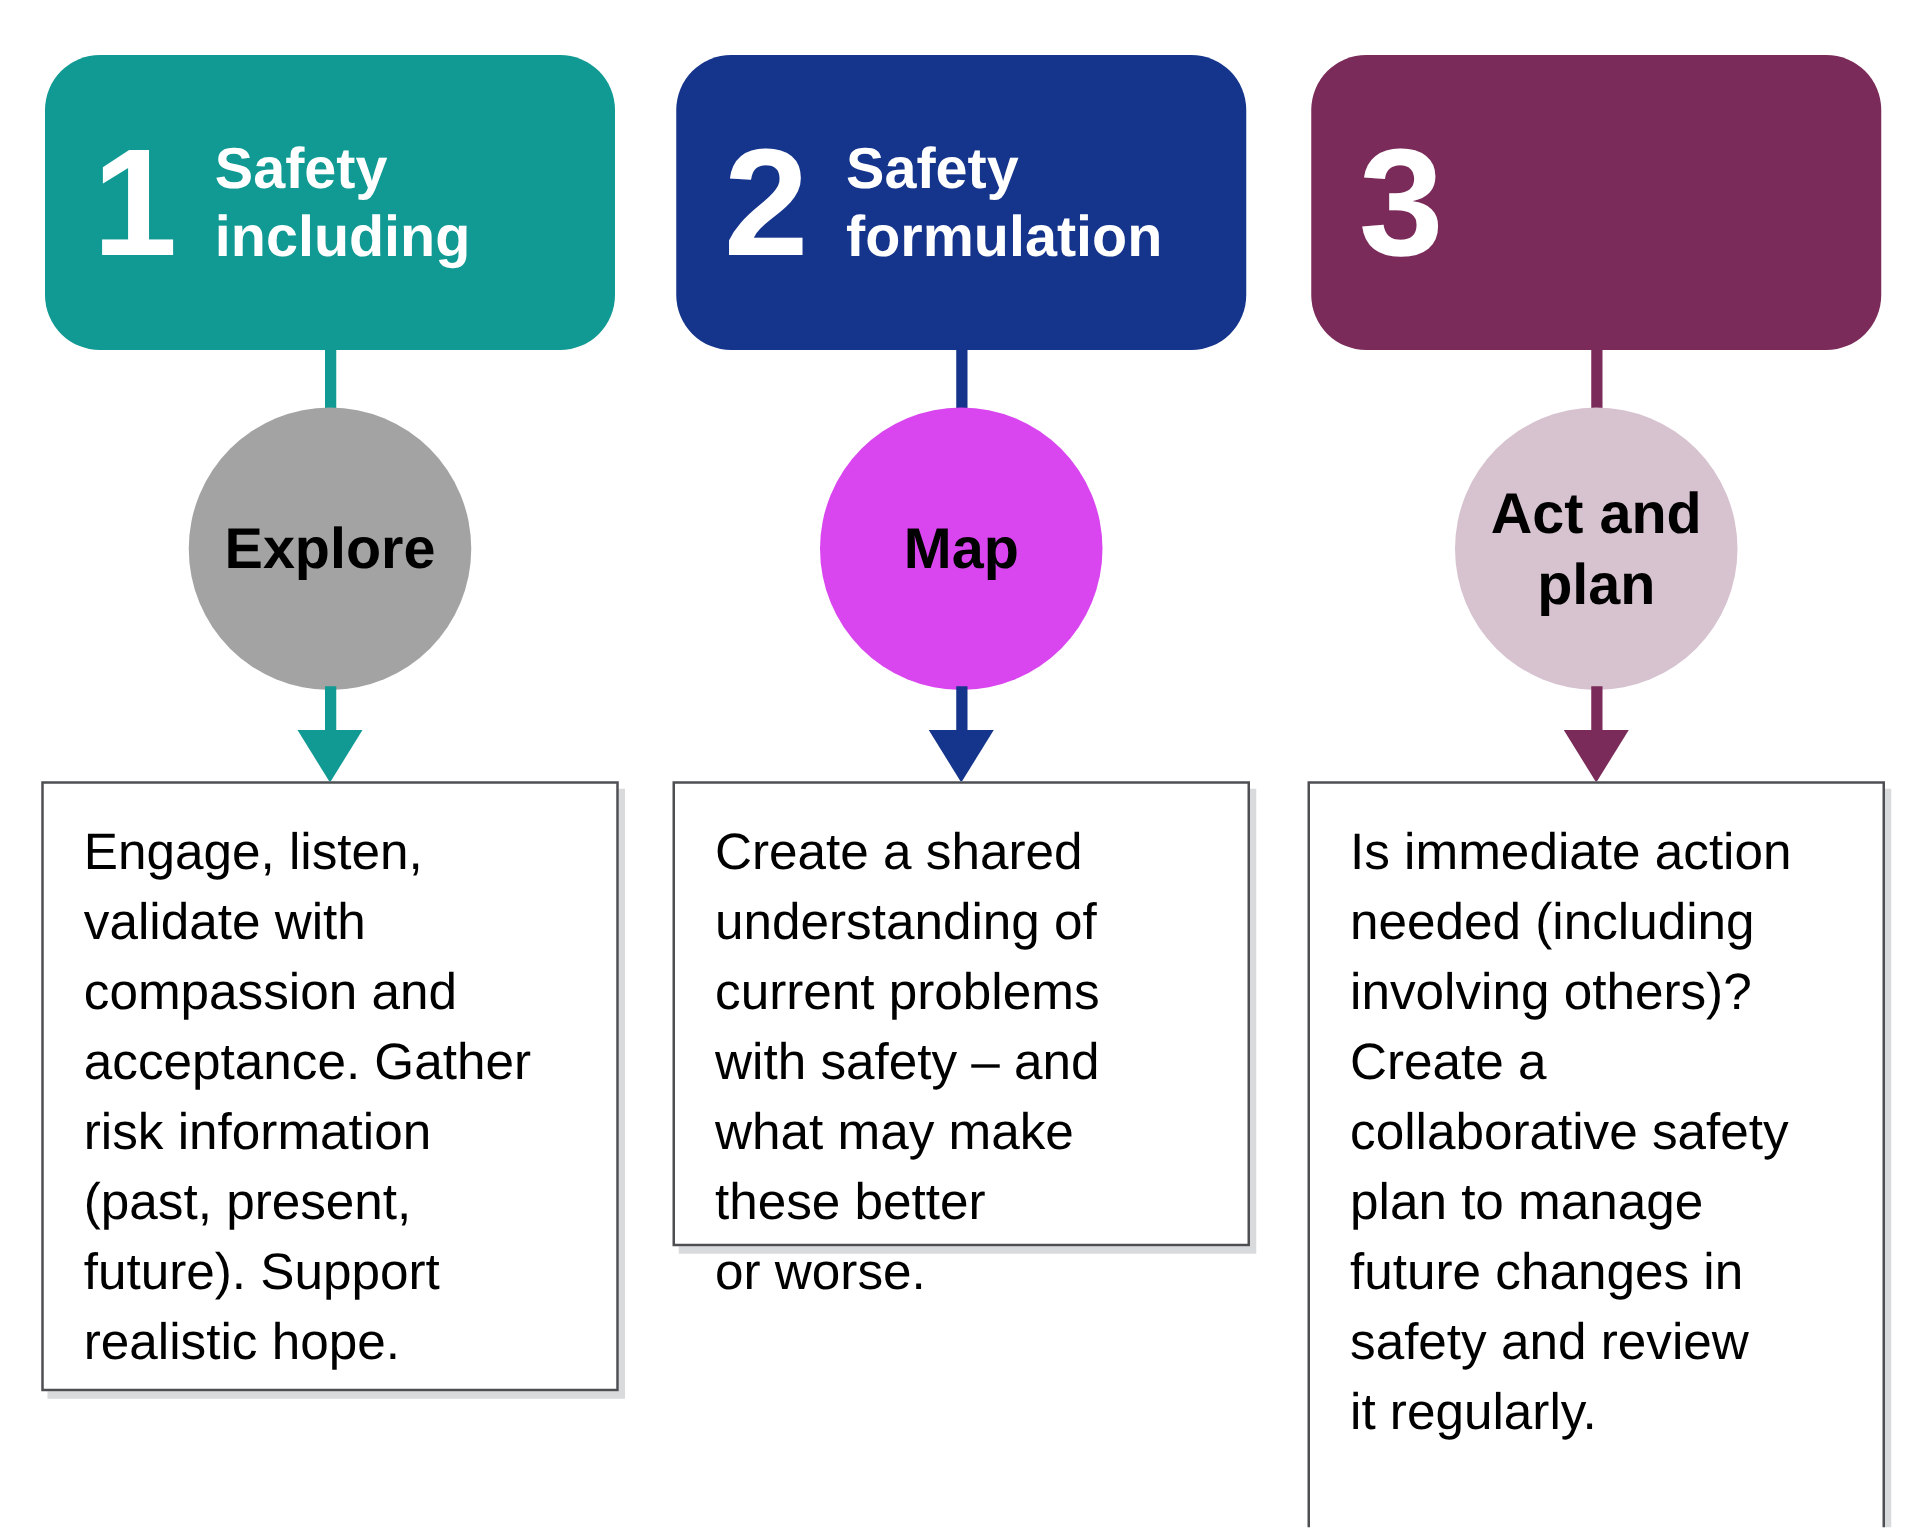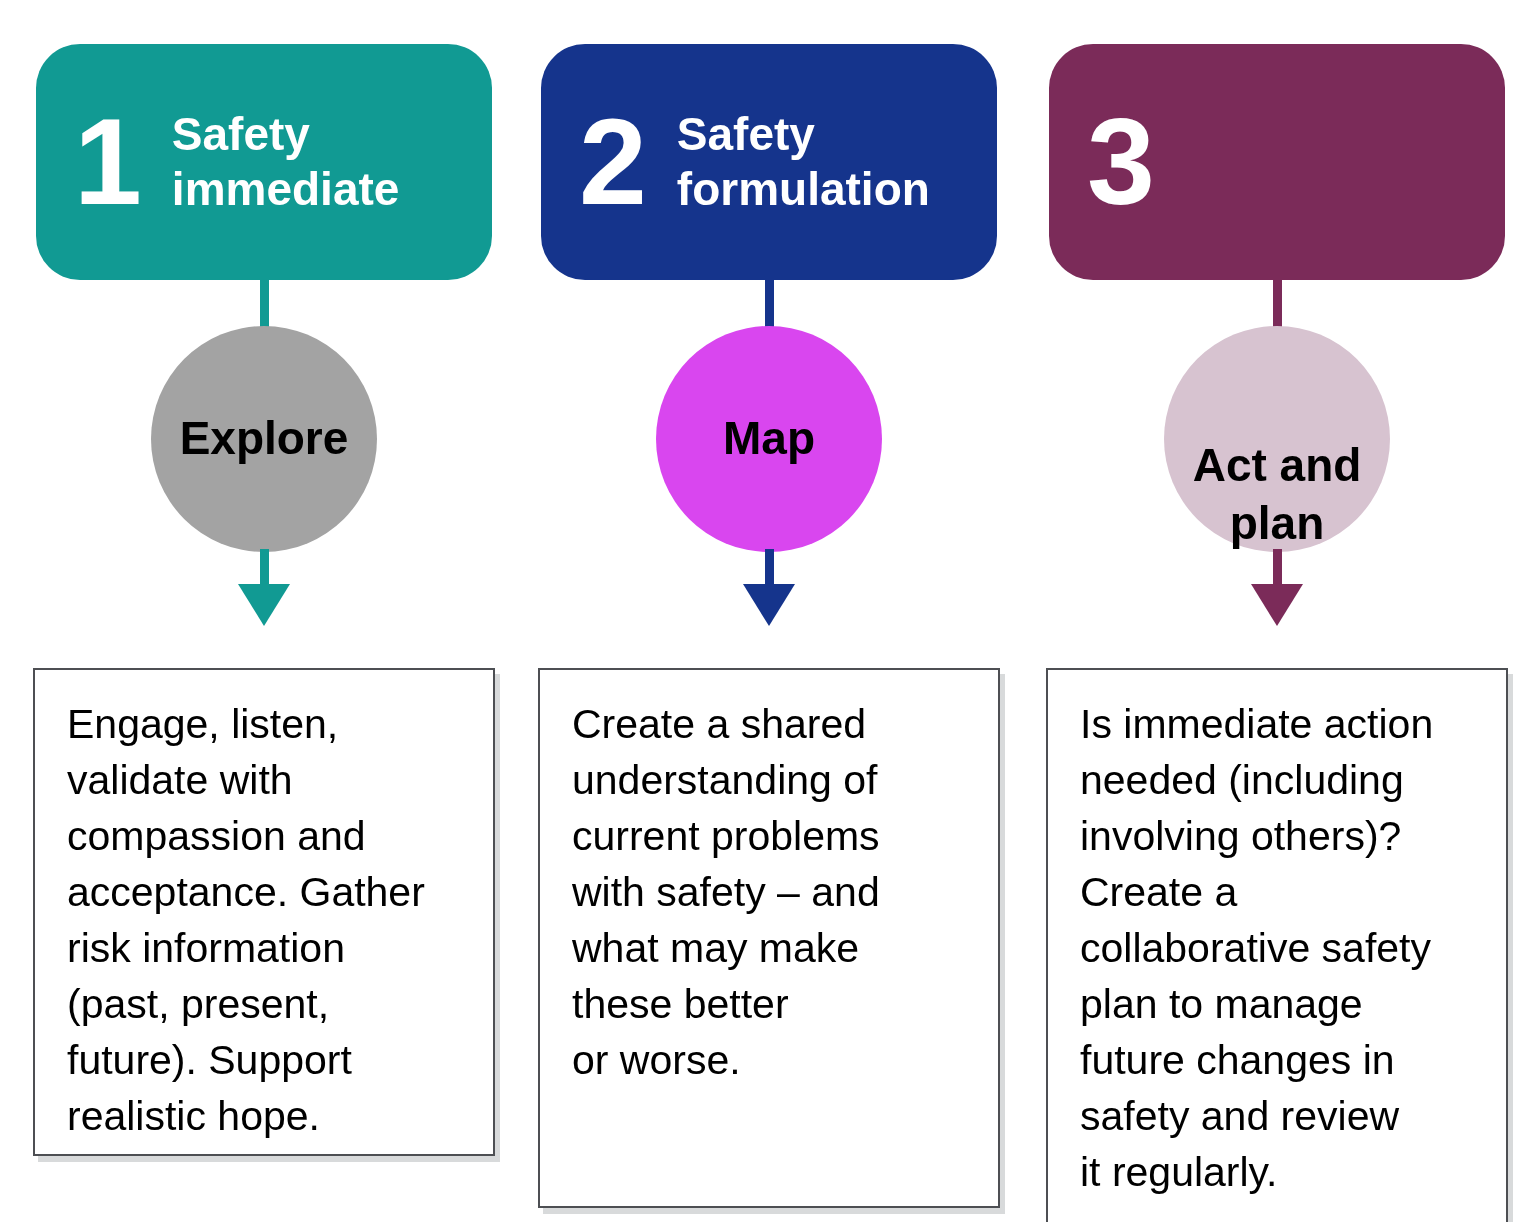--- a/index.html
+++ b/index.html
@@ -94,43 +94,42 @@
   .textbox {
     position: absolute;
     left: 0;
     top: 625px;
     width: 462px;
     box-sizing: border-box;
     background: #ffffff;
     border: 2px solid #4d4f53;
     box-shadow: 5px 6px 0 0 #d8dadb;
     padding: 26px 8px 10px 32px;
-    margin-top: 43px;
   }
   .c0 .textbox { height: 488px; }
-  .c1 .textbox { height: 540px; }
+  .c1 .textbox { height: 372px; }
   .c2 .textbox { height: 634px; }
 
   .desc {
     margin: 0;
     font-size: 41px;
     line-height: 56px;
     color: #000000;
     white-space: pre-line;
   }
 </style>
 </head>
 <body>
 
 <div class="canvas">
 
   <section class="column c0">
     <div class="header-box" style="background: rgb(17, 154, 147);">
       <span class="num">1</span>
-      <span class="title">Safety immediate</span>
+      <span class="title">Safety including</span>
     </div>
     <div class="stem stem1" style="background: rgb(17, 154, 147);"></div>
     <div class="circle" style="background: #a3a3a3;">
       <span class="circle-label">Explore</span>
     </div>
     <div class="stem stem2" style="background: rgb(17, 154, 147);"></div>
     <div class="arrowhead" style="border-top-color: rgb(17, 154, 147);"></div>
     <div class="textbox">
       <p class="desc">Engage, listen,
 validate with
@@ -163,21 +162,21 @@
 these better
 or worse.</p>
     </div>
   </section>
 
   <section class="column c2">
     <div class="header-box" style="background: rgb(123, 43, 89);">
       <span class="num">3</span>
     </div>
     <div class="stem stem1" style="background: rgb(123, 43, 89);"></div>
-    <div class="circle" style="background: rgb(215, 195, 208); align-items: flex-end;">
+    <div class="circle" style="background: rgb(215, 195, 208);">
       <span class="circle-label">Act and plan</span>
     </div>
     <div class="stem stem2" style="background: rgb(123, 43, 89);"></div>
     <div class="arrowhead" style="border-top-color: rgb(123, 43, 89);"></div>
     <div class="textbox">
       <p class="desc">Is immediate action
 needed (including
 involving others)?
 Create a
 collaborative safety

